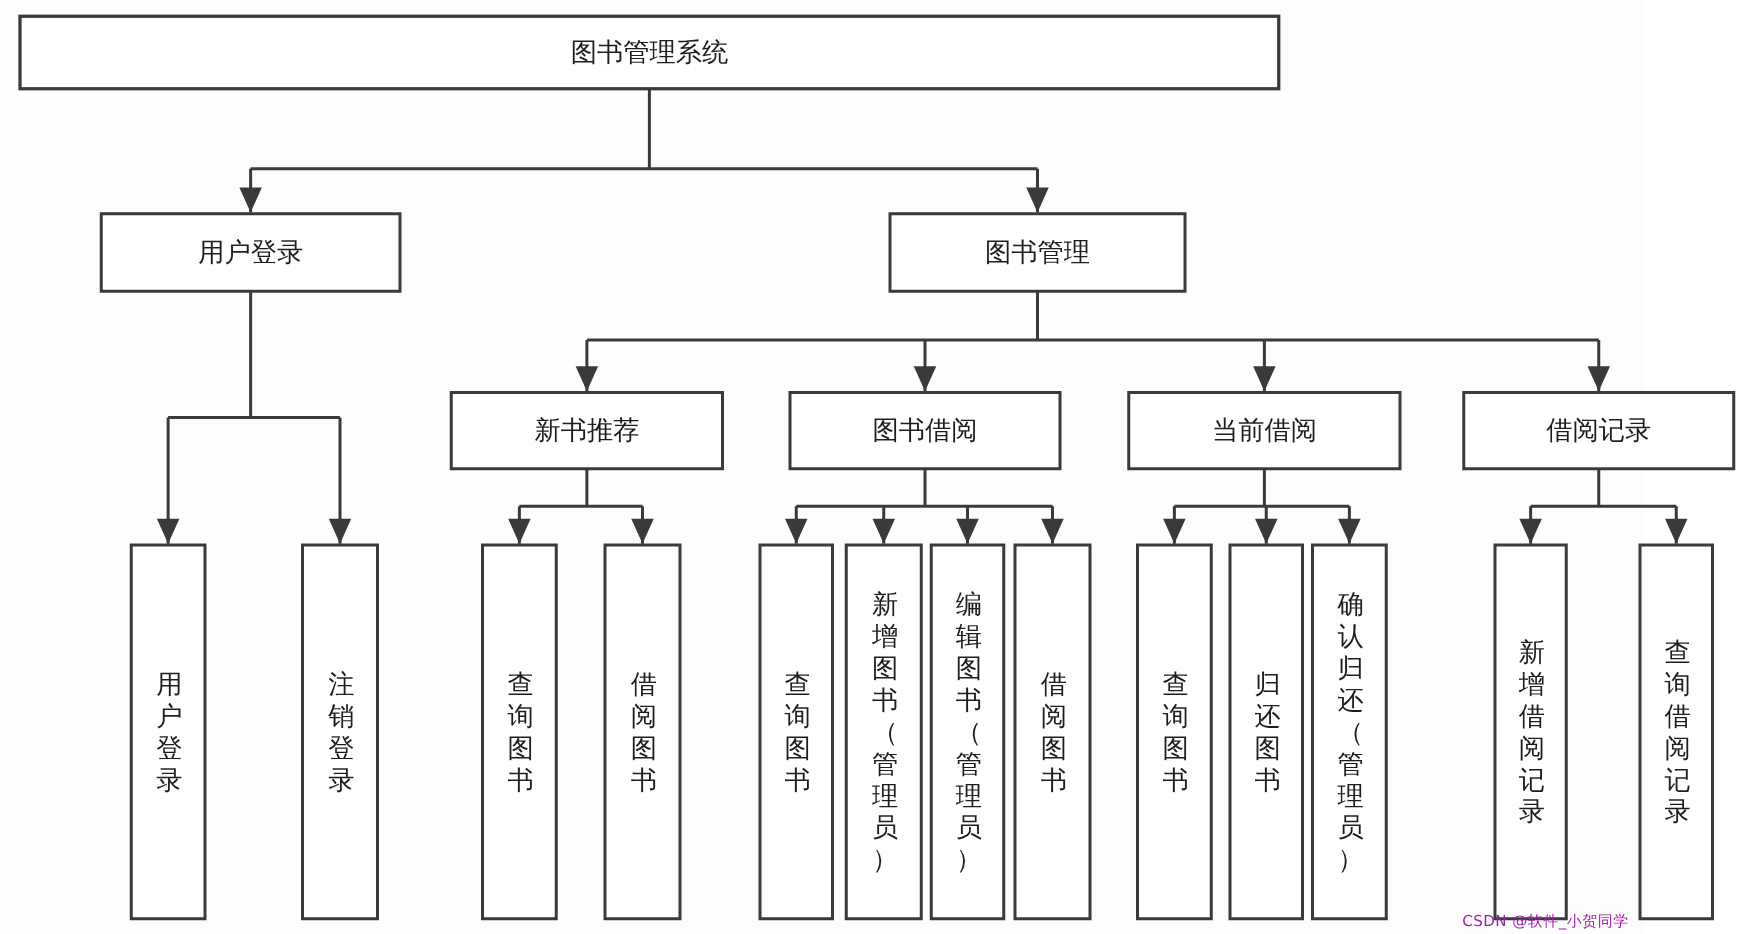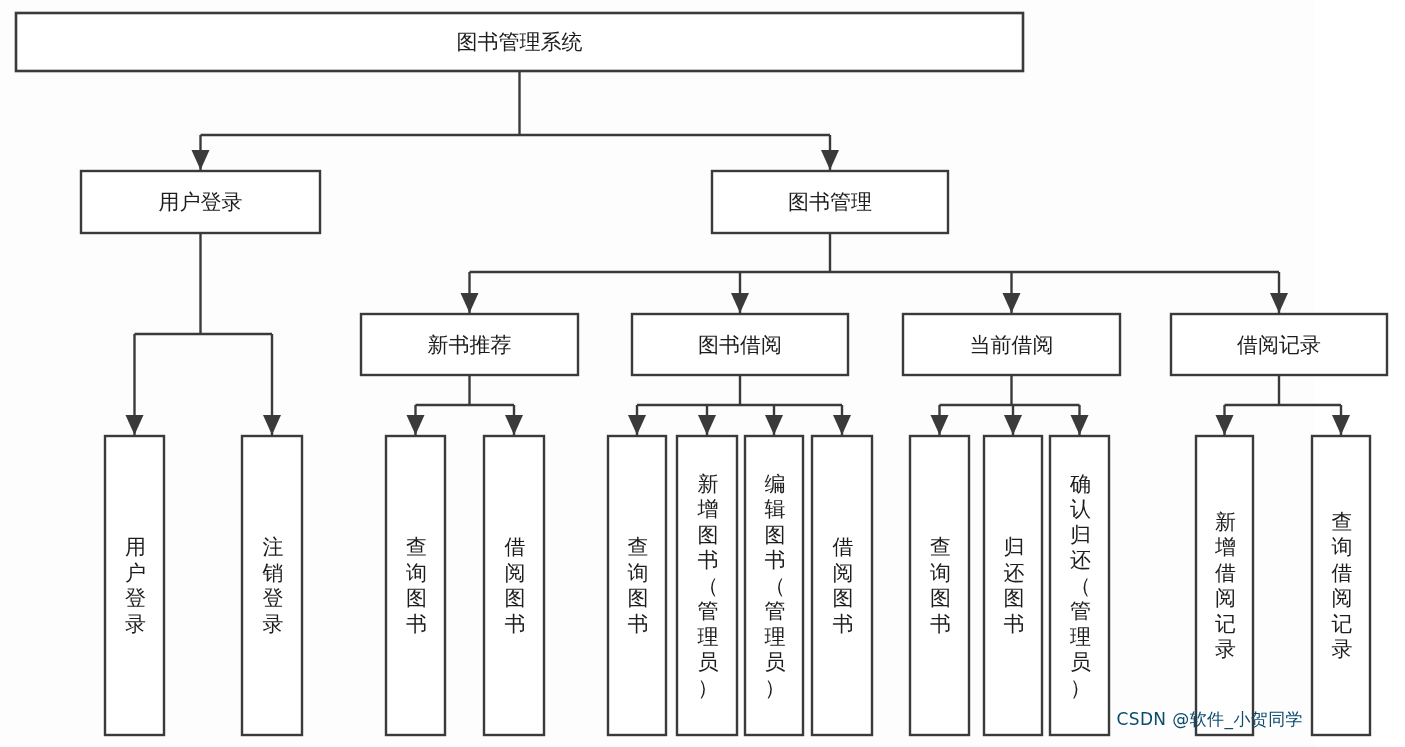--- a/index.html
+++ b/index.html
@@ -56,23 +56,23 @@
   }
   .node-label-v {
     fill: #1d1d1d;
     font-family: "DejaVu Sans", "Liberation Sans", sans-serif;
     font-size: 21px;
     text-anchor: middle;
   }
   .watermark-text {
     position: absolute;
     right: 12px;
-    bottom: 16px;
-    color: #0c4a6e;
-    font-size: 17px;
+    bottom: 1px;
+    color: #a21caf;
+    font-size: 12px;
     font-family: "DejaVu Sans", "Liberation Sans", sans-serif;
     letter-spacing: 0.4px;
     white-space: nowrap;
     user-select: none;
   }
 </style>
 </head>
 <body>
 
 <div id="diagram-root">

